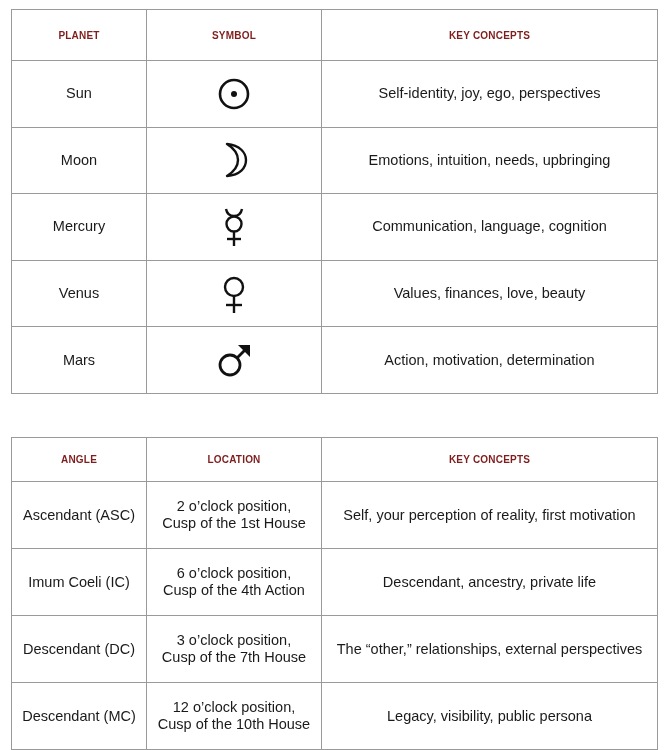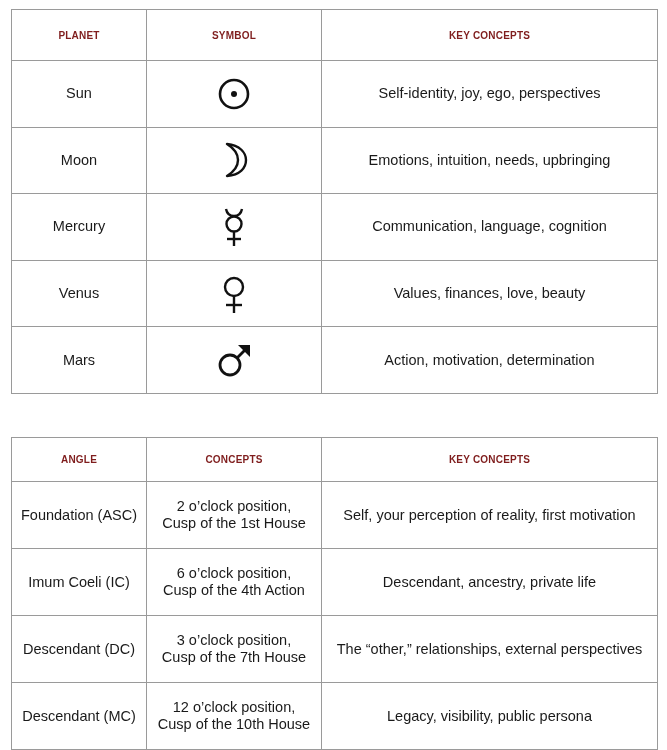--- a/index.html
+++ b/index.html
@@ -140,27 +140,27 @@
 
 <table id="angles-table">
   <colgroup>
       <col class="c1">
       <col class="c2">
       <col class="c3">
     </colgroup>
   <thead>
     <tr>
       <th>ANGLE</th>
-      <th>CONCEPTS</th>
+      <th>LOCATION</th>
       <th>KEY CONCEPTS</th>
     </tr>
   </thead>
   <tbody>
     <tr>
-      <td>Foundation (ASC)</td>
+      <td>Ascendant (ASC)</td>
       <td>
         <span class="loc-line">2 o’clock position,</span>
         <span class="loc-line">Cusp of the 1st House</span>
       </td>
       <td>Self, your perception of reality, first motivation</td>
     </tr>
     <tr>
       <td>Imum Coeli (IC)</td>
       <td>
         <span class="loc-line">6 o’clock position,</span>

